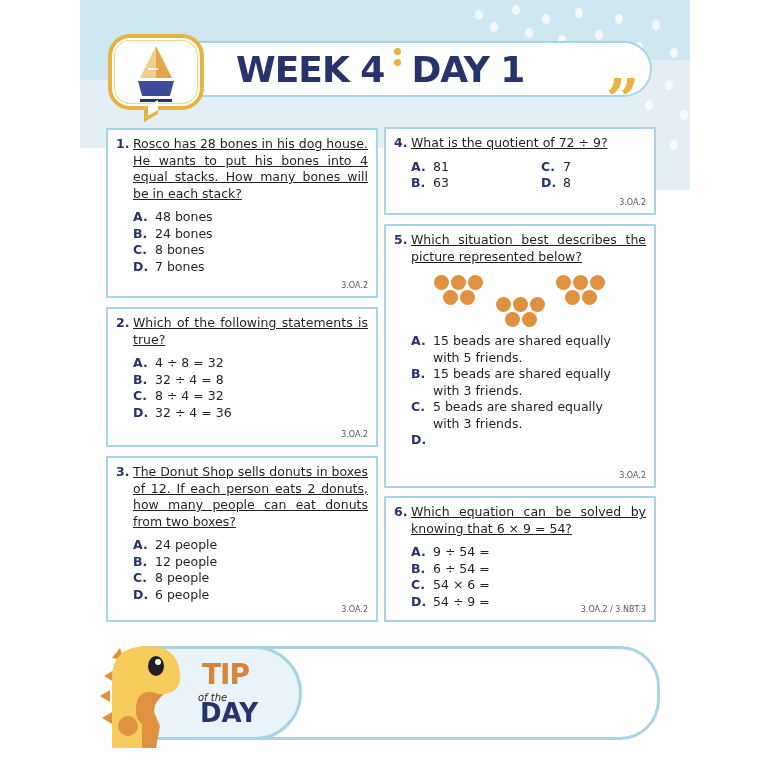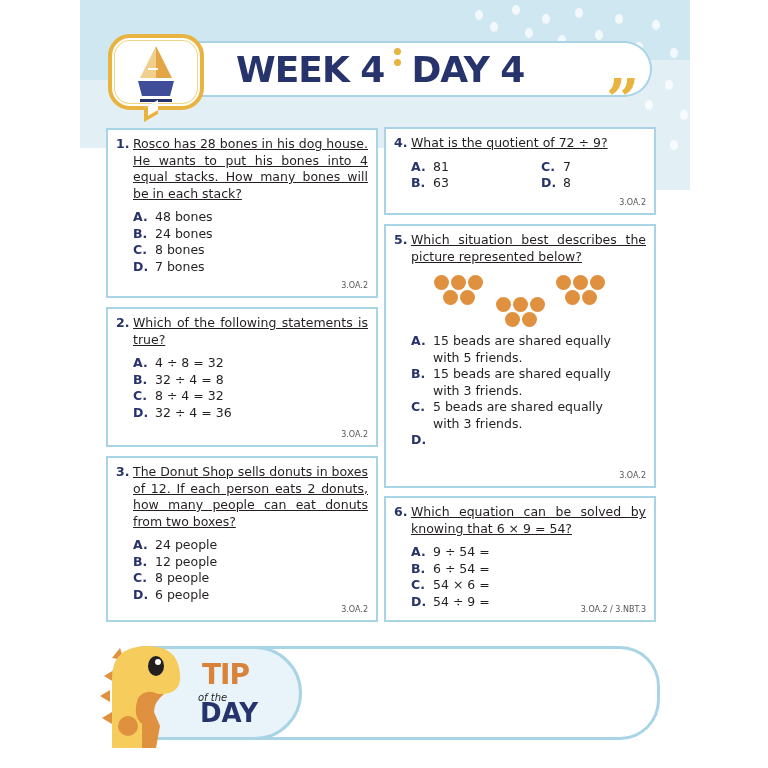--- a/index.html
+++ b/index.html
@@ -78,21 +78,21 @@
     <div class="dot" style="left:590px;top:140px"></div>
   </div>
 
   <div class="title-bar"></div>
   <div class="title-text">
     <span>WEEK 4</span>
     <span class="title-colon">
         <span></span>
         <span></span>
       </span>
-    <span>DAY 4</span>
+    <span>DAY 1</span>
   </div>
 
   <div class="bubble">
     <svg width="88" height="68" viewBox="0 0 88 68" style="position:absolute;left:0;top:0">
       <polygon points="44,8 44,40 28,40" fill="#f0cf8c"></polygon>
       <polygon points="44,8 44,40 60,40" fill="#e3a545"></polygon>
       <rect x="36" y="30" width="10" height="2" fill="#fff"></rect>
       <polygon points="26,43 62,43 58,58 30,58" fill="#3f4d99"></polygon>
       <rect x="28" y="61" width="32" height="3" fill="#27336b"></rect>
     </svg>

